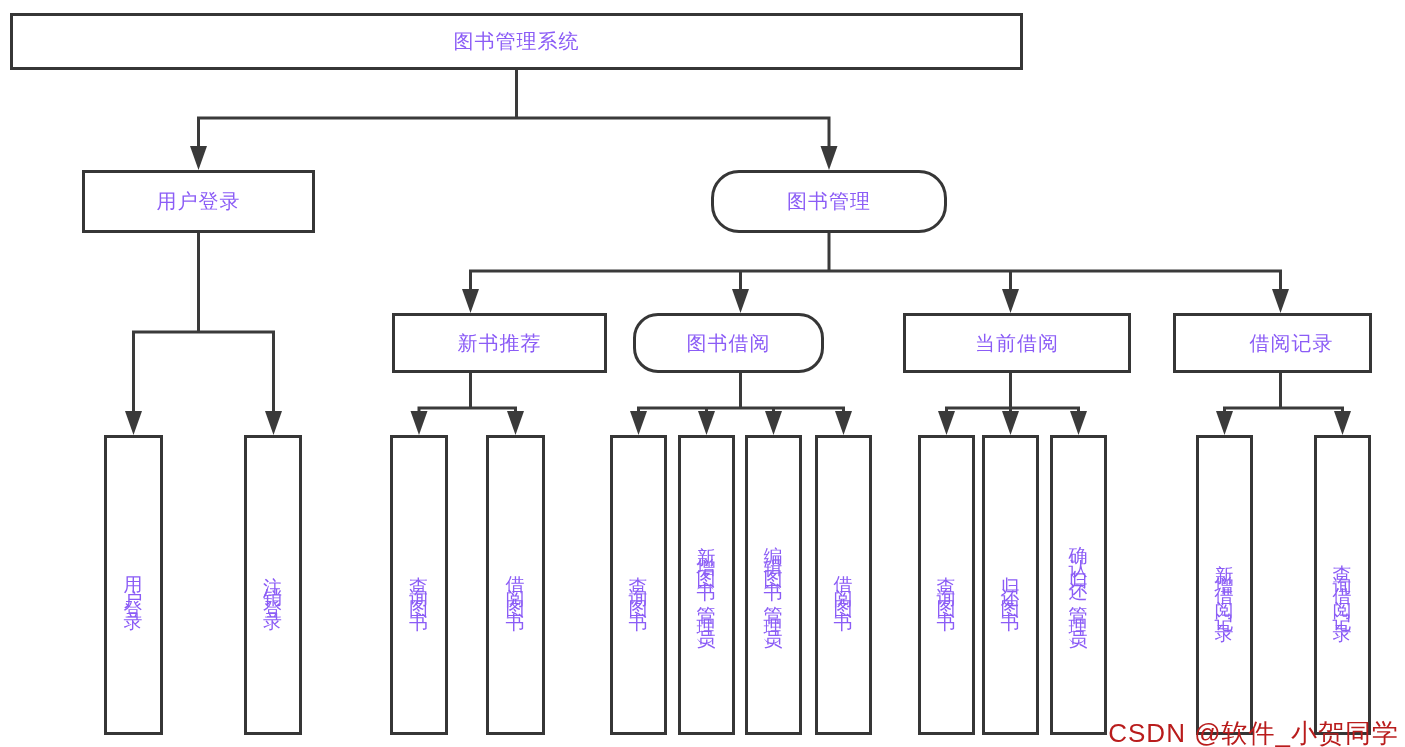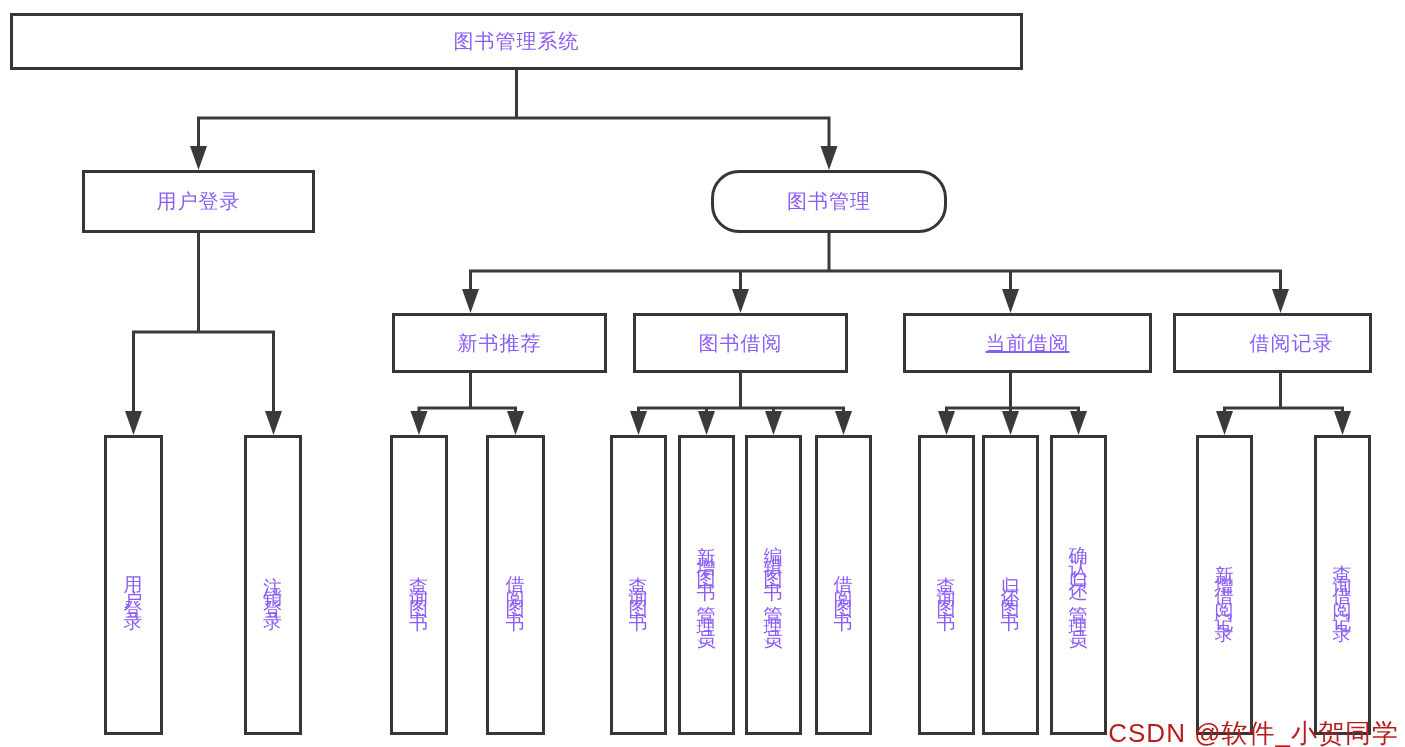--- a/index.html
+++ b/index.html
@@ -93,24 +93,24 @@
   <div class="node hnode" style="left:82px; top:170px; width:233px; height:63px;">
     <span>用户登录</span>
   </div>
   <div class="node hnode" style="left:711px; top:170px; width:236px; height:63px;border-radius:28px;">
     <span>图书管理</span>
   </div>
 
   <div class="node hnode" style="left:363px; top:313px; width:215px; height:60px;margin-left:29px;">
     <span>新书推荐</span>
   </div>
-  <div class="node hnode" style="left:633px; top:313px; width:215px; height:60px;">
+  <div class="node hnode" style="left:633px; top:313px; width:191px; height:60px;border-radius:25px;">
     <span>图书借阅</span>
   </div>
-  <div class="node hnode" style="left:903px; top:313px; width:249px; height:60px;text-decoration:underline;">
+  <div class="node hnode" style="left:903px; top:313px; width:228px; height:60px;">
     <span>当前借阅</span>
   </div>
   <div class="node hnode" style="left:1173px; top:313px; width:199px; height:60px;padding-left:38px;">
     <span>借阅记录</span>
   </div>
 
   <div class="node vnode" style="left:104px; top:435px; width:59px; height:300px;">
     <span class="vtext">用户登录</span>
   </div>
   <div class="node vnode" style="left:244px; top:435px; width:58px; height:300px;">

